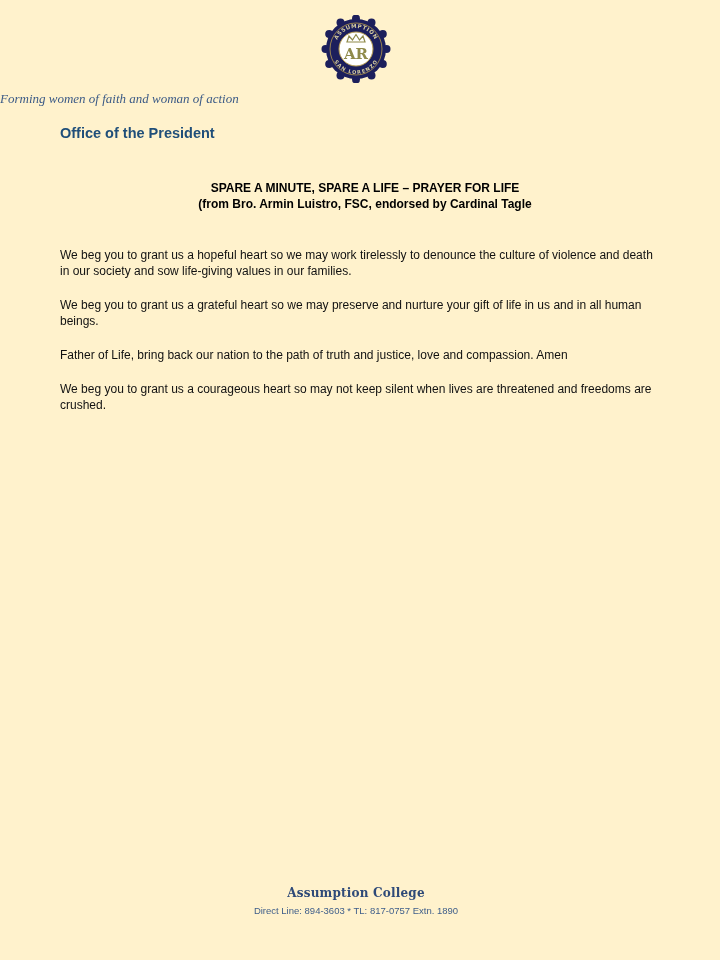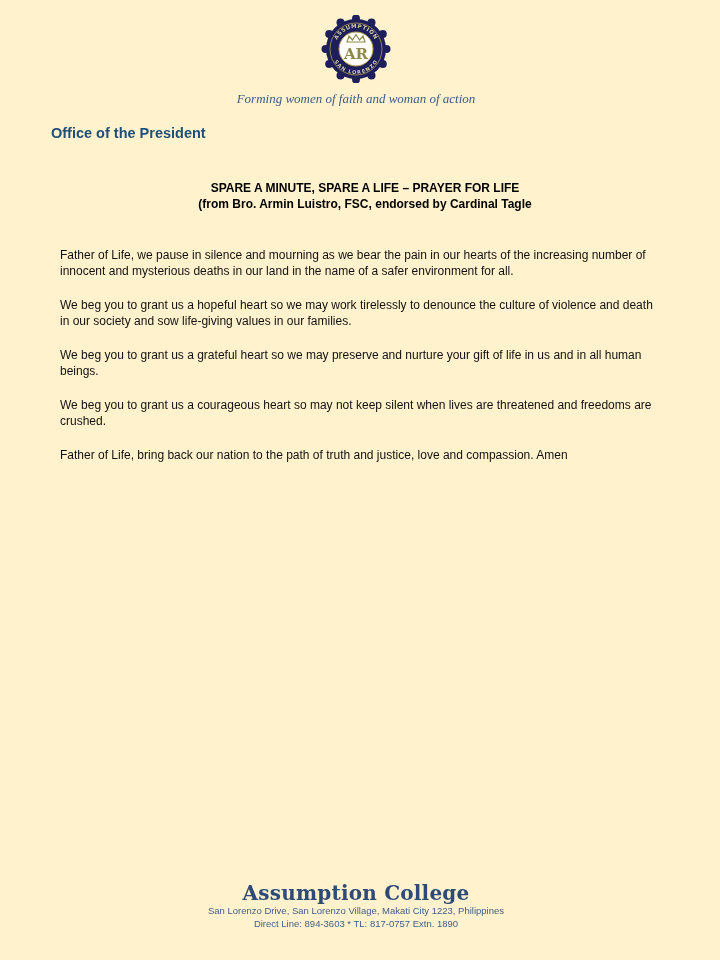--- a/index.html
+++ b/index.html
@@ -20,30 +20,29 @@
       left: 321px;
       top: 15px;
       width: 70px;
       height: 68px;
     }
     .tagline {
       position: absolute;
       top: 91px;
       left: 0;
       width: 712px;
-      text-align: center;
       font-family: "Liberation Serif", "DejaVu Serif", serif;
       font-style: italic;
       font-size: 13px;
       color: #3B5A86;
     }
     .office {
       position: absolute;
       top: 125px;
-      left: 51px;
+      left: 60px;
       font-size: 14.5px;
       font-weight: bold;
       color: #1F4E79;
     }
     .title-block {
       position: absolute;
       top: 180px;
       left: 0;
       width: 730px;
       text-align: center;
@@ -67,21 +66,21 @@
     .footer {
       position: absolute;
       top: 882px;
       left: 0;
       width: 712px;
       text-align: center;
       color: #3E5E8A;
     }
     .footer .college {
       font-family: "DejaVu Serif", "Liberation Serif", serif;
-      font-size: 20px;
+      font-size: 12px;
       font-weight: bold;
       color: #2E4A78;
       letter-spacing: 0.2px;
       line-height: 22px;
     }
     .footer .line {
       font-size: 9.5px;
       line-height: 13px;
     }
   </style>
@@ -127,24 +126,22 @@
 <div class="tagline">Forming women of faith and woman of action</div>
 
 <div class="office">Office of the President</div>
 
 <div class="title-block">
   <div>SPARE A MINUTE, SPARE A LIFE – PRAYER FOR LIFE</div>
   <div>(from Bro. Armin Luistro, FSC, endorsed by Cardinal Tagle</div>
 </div>
 
 <div class="body-text">
-  <p>Father of Life, we pause in silence and mourning as we bear the pain in our hearts of the increasing number of innocent and mysterious deaths in our land in the name of a safer environment for all.</p>
   <p>We beg you to grant us a hopeful heart so we may work tirelessly to denounce the culture of violence and death in our society and sow life-giving values in our families.</p>
   <p>We beg you to grant us a grateful heart so we may preserve and nurture your gift of life in us and in all human beings.</p>
+  <p>Father of Life, bring back our nation to the path of truth and justice, love and compassion. Amen</p>
   <p>We beg you to grant us a courageous heart so may not keep silent when lives are threatened and freedoms are crushed.</p>
-  <p>Father of Life, bring back our nation to the path of truth and justice, love and compassion. Amen</p>
 </div>
 
 <div class="footer">
   <div class="college">Assumption College</div>
-  <div class="line">San Lorenzo Drive, San Lorenzo Village, Makati City 1223, Philippines</div>
   <div class="line">Direct Line: 894-3603 * TL: 817-0757 Extn. 1890</div>
 </div>
 
 </body></html>

